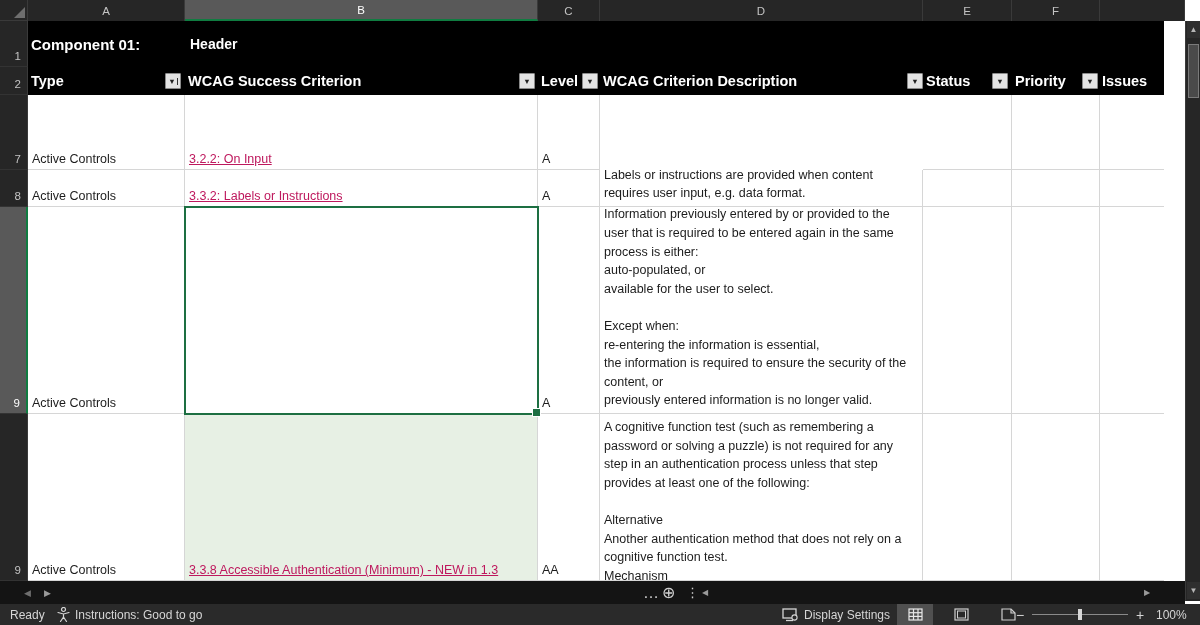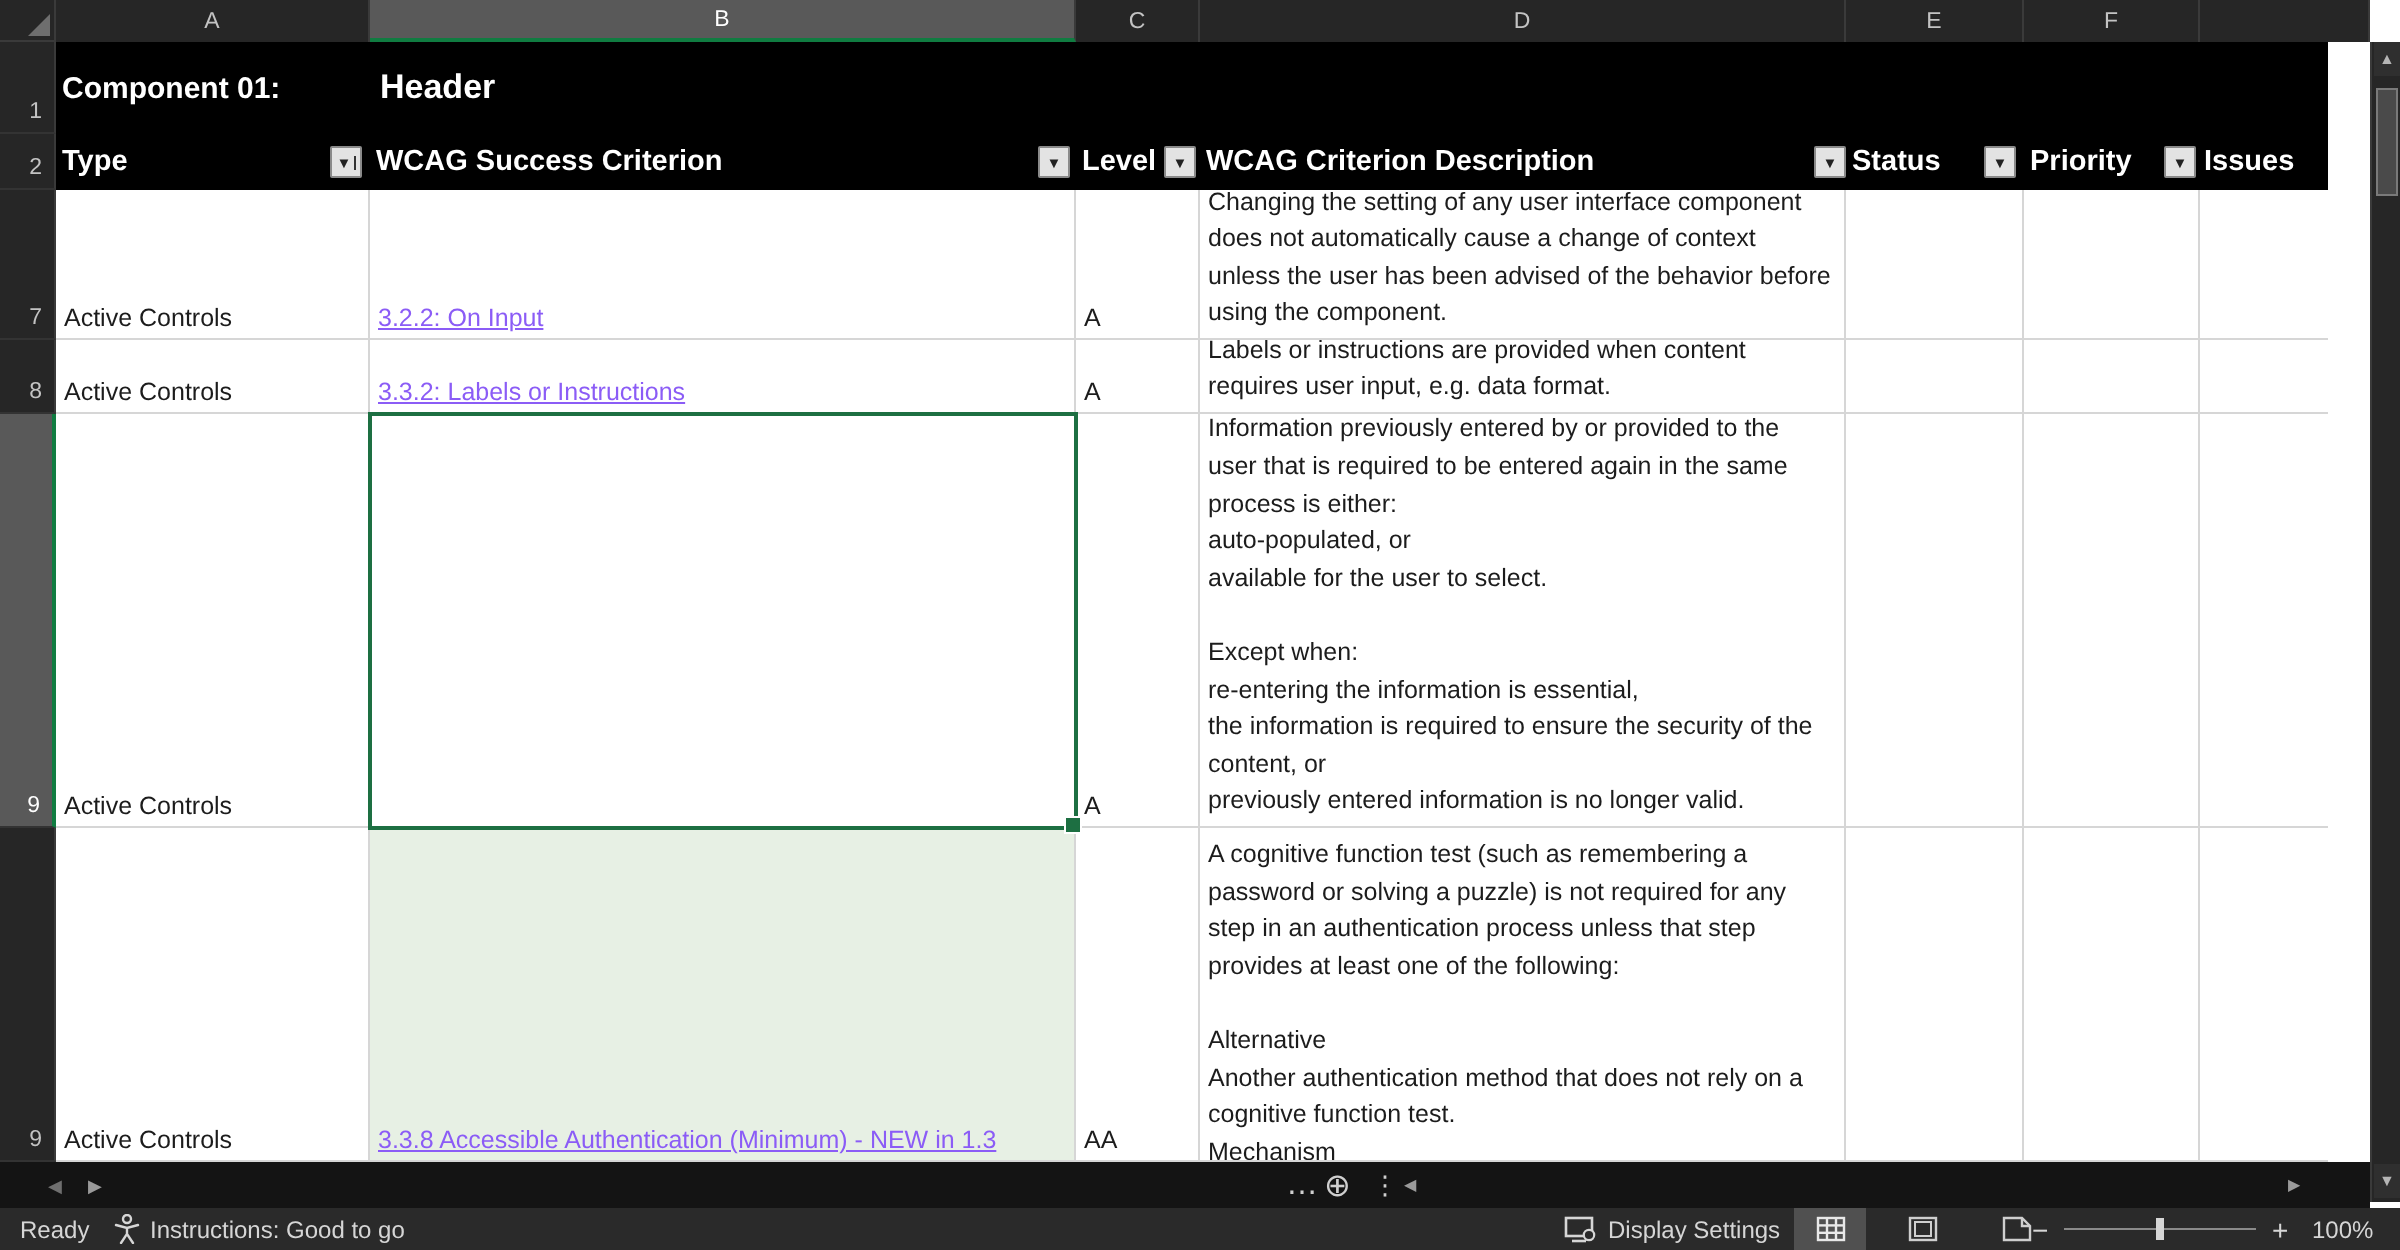--- a/index.html
+++ b/index.html
@@ -24,21 +24,21 @@
        box-sizing:border-box;display:flex;align-items:center;justify-content:center;font-size:7.5px;color:#222;border-radius:1px;gap:1px;}
   .sortbar{width:1px;height:7px;background:#333;}
   .grow{position:absolute;left:0;width:1157px;}
   .cell{position:absolute;top:0;bottom:0;box-sizing:border-box;border-right:1px solid #d6d6d6;border-bottom:1px solid #d6d6d6;
         display:flex;align-items:flex-end;padding:2px 4px 3px 4px;font-size:12.5px;color:#1c1c1c;overflow:hidden;}
   .cA{left:0;width:157px;} .cB{left:157px;width:353px;} .cC{left:510px;width:62px;}
   .cD{left:572px;width:323px;} .cE{left:895px;width:89px;} .cF{left:984px;width:88px;} .cG{left:1072px;width:85px;border-right:none;}
   .desc{white-space:pre-line;line-height:18.6px;}
   .topalign{align-items:flex-start;padding-top:4px;}
   .green{background:#e7f0e4;}
-  .link{color:#8b5cf6;text-decoration:underline;cursor:pointer;white-space:nowrap;}
+  .link{color:#be185d;text-decoration:underline;cursor:pointer;white-space:nowrap;}
   .selbox{position:absolute;left:156px;top:185px;width:355px;height:209px;border:2px solid #1d6f42;box-sizing:border-box;pointer-events:none;}
   .handle{position:absolute;right:-4px;bottom:-4px;width:7px;height:7px;background:#1d6f42;border:1px solid #fff;}
   
   .vscroll{position:absolute;left:1185px;top:21px;width:15px;height:580px;background:#262626;border-left:1px solid #3a3a3a;box-sizing:border-box;}
   .vbtn{position:absolute;left:1px;width:13px;height:17px;background:#2f2f2f;color:#b5b5b5;font-size:8px;display:flex;align-items:center;justify-content:center;}
   .vthumb{position:absolute;left:2px;top:23px;width:11px;height:54px;background:#4a4a4a;border:1px solid #7a7a7a;box-sizing:border-box;}
   
   .tabbar{position:absolute;left:0;top:581px;width:1185px;height:23px;background:#141414;}
   .navarrow{position:absolute;top:0;height:23px;display:flex;align-items:center;font-size:9px;color:#9a9a9a;}
   .tabmisc{position:absolute;top:0;height:23px;display:flex;align-items:center;color:#cfcfcf;}
@@ -75,21 +75,21 @@
     <div class="rowcell" style="top:74px;height:75px">7</div>
     <div class="rowcell" style="top:149px;height:37px">8</div>
     <div class="rowcell sel" style="top:186px;height:207px">9</div>
     <div class="rowcell" style="top:393px;height:167px">9</div>
   </div>
 
   <div class="cells">
 
     <div class="blackrow" style="top:0;height:46px">
       <div class="hlbl" style="left:3px;font-size:15px">Component 01:</div>
-      <div class="hlbl" style="left:162px;font-size:17px">Header</div>
+      <div class="hlbl" style="left:162px;font-size:14px">Header</div>
     </div>
 
     <div class="blackrow" style="top:46px;height:28px">
       <div class="hlbl" style="left:3px">Type</div>
       <div class="flt" style="left:137px">
           <span>▼</span>
           <span class="sortbar"></span>
         </div>
       <div class="hlbl" style="left:160px">WCAG Success Criterion</div>
       <div class="flt" style="left:491px">
@@ -113,24 +113,20 @@
         </div>
       <div class="hlbl" style="left:1074px">Issues</div>
     </div>
 
     <div class="grow" style="top:74px;height:75px">
       <div class="cell cA">Active Controls</div>
       <div class="cell cB">
           <span class="link">3.2.2: On Input</span>
         </div>
       <div class="cell cC">A</div>
-      <div class="cell cD desc">Changing the setting of any user interface component
-does not automatically cause a change of context
-unless the user has been advised of the behavior before
-using the component.</div>
       <div class="cell cE"></div>
       <div class="cell cF"></div>
       <div class="cell cG"></div>
     </div>
 
     <div class="grow" style="top:149px;height:37px">
       <div class="cell cA">Active Controls</div>
       <div class="cell cB">
           <span class="link">3.3.2: Labels or Instructions</span>
         </div>

